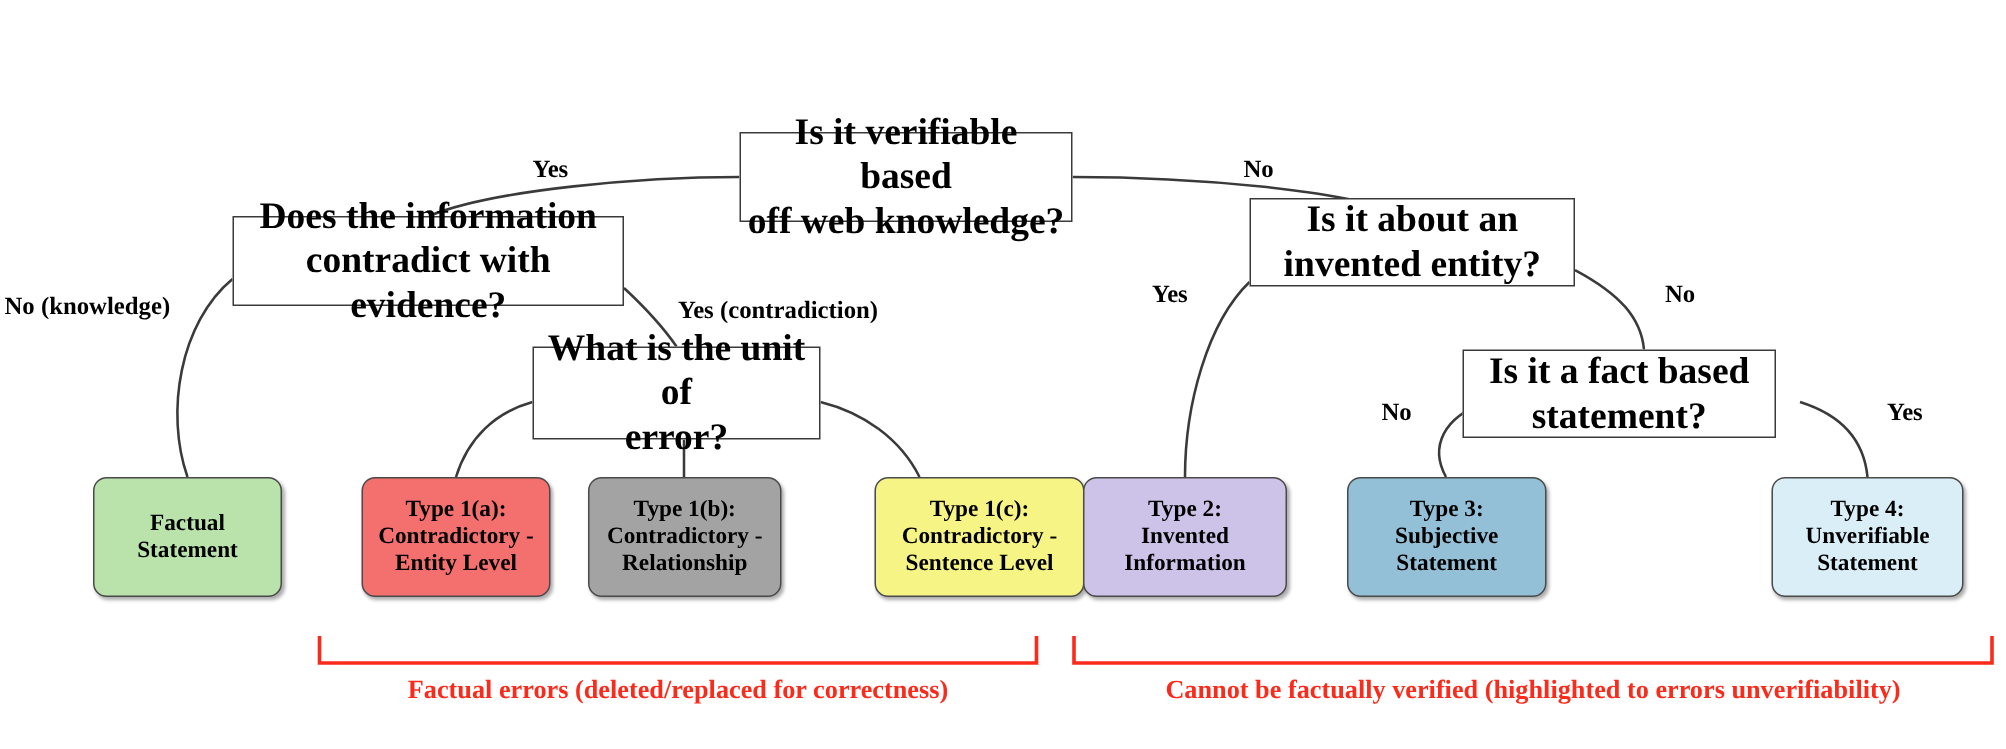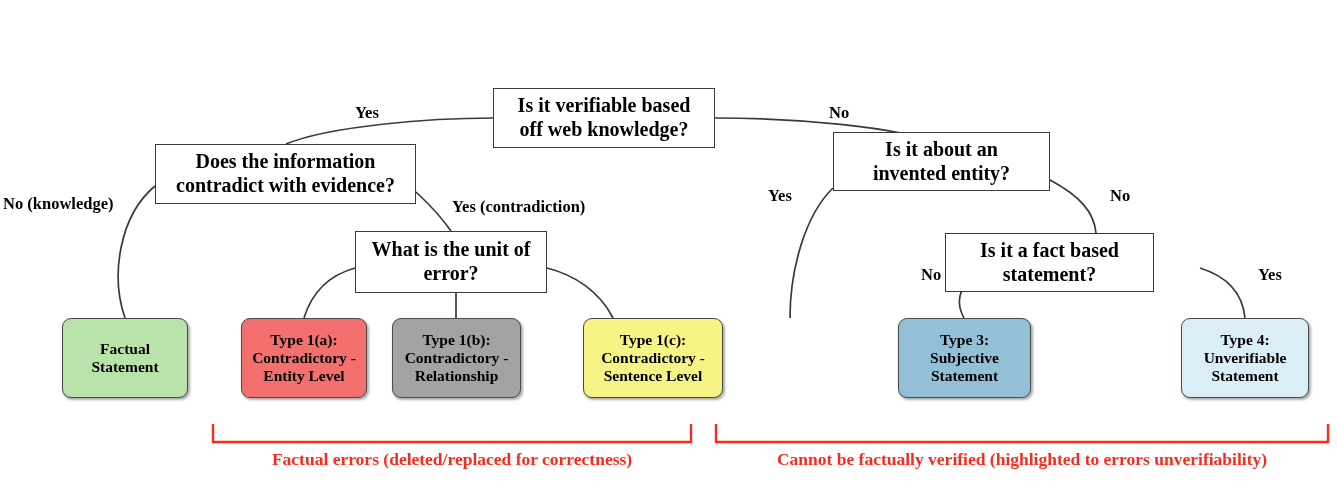--- a/index.html
+++ b/index.html
@@ -33,21 +33,21 @@
     justify-content: center;
     text-align: center;
     font-weight: bold;
     color: #000000;
     line-height: 1.18;
     z-index: 3;
   }
   .decision {
     background: #ffffff;
     border: 1.6px solid #3a3a3a;
-    font-size: 20px;
+    font-size: 25px;
     padding: 2px 4px;
   }
   .leaf {
     border-radius: 9px;
     border: 1.6px solid #4a4a4a;
     font-size: 15.5px;
     padding: 2px 4px;
     box-shadow: 1.5px 2px 2.5px rgba(0,0,0,0.33);
   }
   .edge-label {
@@ -115,40 +115,43 @@
   </div>
 
   <div class="node decision" style="left:355px; top:231px; width:192px; height:62px;">
     <span class="node-lines">What is the unit of<br>error?</span>
   </div>
 
   <div class="node decision" style="left:833px; top:132px; width:217px; height:59px;">
     <span class="node-lines">Is it about an<br>invented entity?</span>
   </div>
 
-  <div class="node decision" style="left:945px; top:233px; width:209px; height:59px;">
+  <div class="node decision" style="left:975px; top:233px; width:209px; height:59px;">
     <span class="node-lines">Is it a fact based<br>statement?</span>
   </div>
 
   <div class="node leaf" style="left: 62px; top: 318px; width: 126px; height: 80px; background: rgb(185, 227, 170);">
     <span class="node-lines">Factual<br>Statement</span>
   </div>
 
   <div class="node leaf" style="left: 241px; top: 318px; width: 126px; height: 80px; background: rgb(244, 112, 111);">
     <span class="node-lines">Type 1(a):<br>Contradictory -<br>Entity Level</span>
   </div>
 
   <div class="node leaf" style="left: 392px; top: 318px; width: 129px; height: 80px; background: #a3a3a3;">
     <span class="node-lines">Type 1(b):<br>Contradictory -<br>Relationship</span>
   </div>
 
   <div class="node leaf" style="left: 543px; top: 318px; width: 140px; height: 80px; background: rgb(247, 244, 134); margin-left: 40px;">
     <span class="node-lines">Type 1(c):<br>Contradictory -<br>Sentence Level</span>
   </div>
 
+  <div class="node leaf" style="left: 722px; top: 318px; width: 136px; height: 80px; background: rgb(205, 195, 232);">
+    <span class="node-lines">Type 2:<br>Invented<br>Information</span>
+  </div>
 
   <div class="node leaf" style="left: 898px; top: 318px; width: 133px; height: 80px; background: rgb(147, 192, 214);">
     <span class="node-lines">Type 3:<br>Subjective<br>Statement</span>
   </div>
 
   <div class="node leaf" style="left: 1181px; top: 318px; width: 128px; height: 80px; background: rgb(218, 238, 247);">
     <span class="node-lines">Type 4:<br>Unverifiable<br>Statement</span>
   </div>
 
   <div class="edge-label" style="left:355px; top:103px;">Yes</div>

